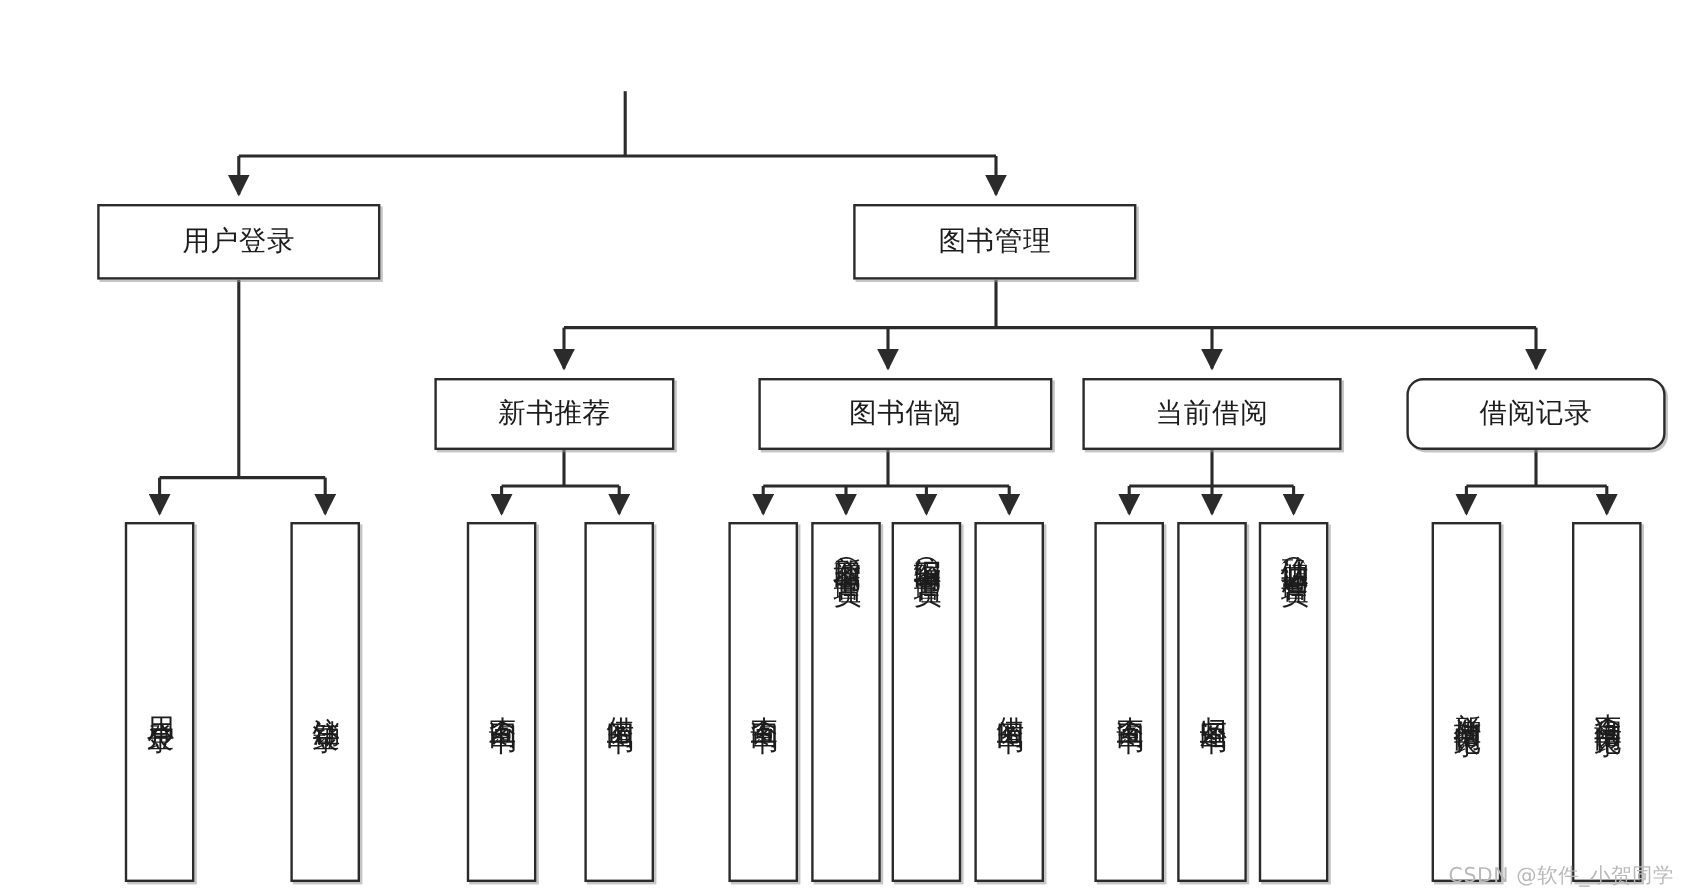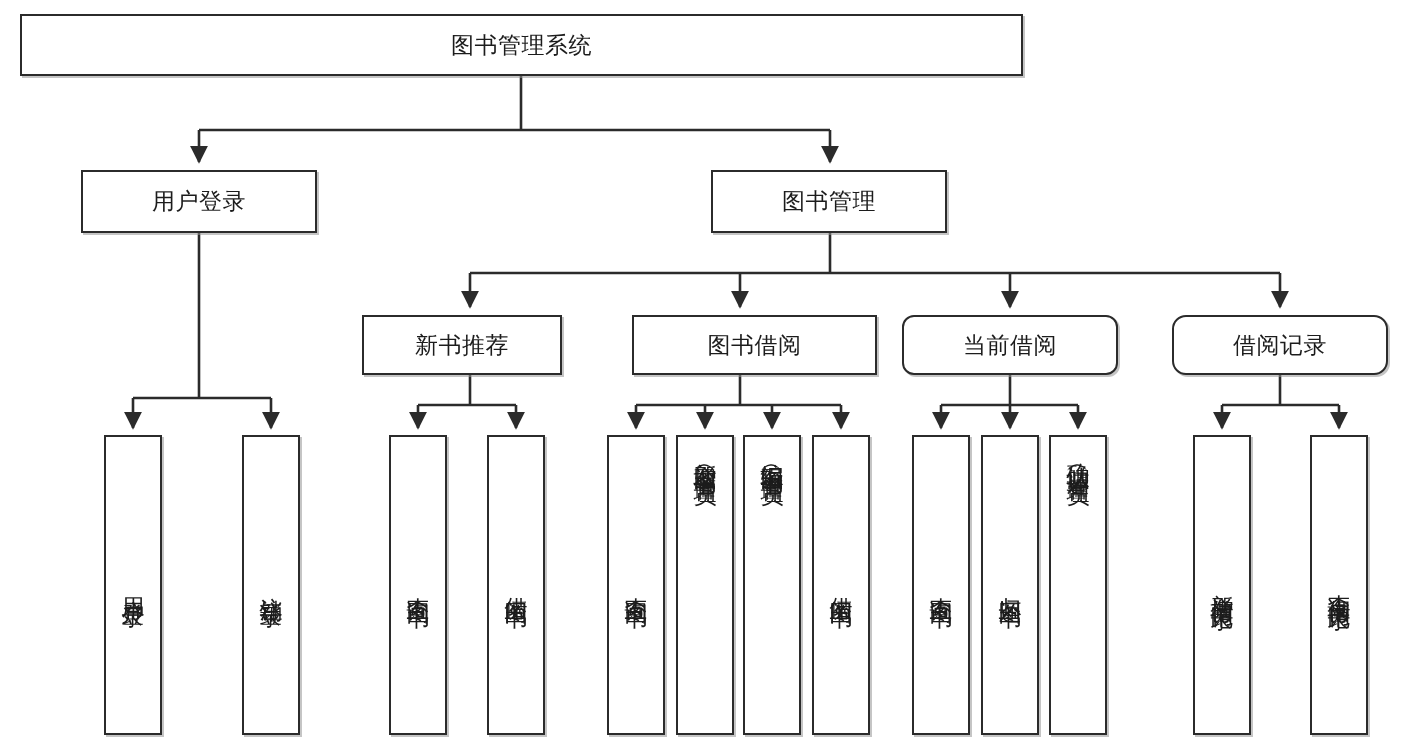--- a/index.html
+++ b/index.html
@@ -119,38 +119,35 @@
       <path d="M 1010 405 L 1010 428" marker-end="url(#arrow)"></path>
       <path d="M 1078 405 L 1078 428" marker-end="url(#arrow)"></path>
 
       <path d="M 1280 375 L 1280 405"></path>
       <path d="M 1222 405 L 1339 405"></path>
       <path d="M 1222 405 L 1222 428" marker-end="url(#arrow)"></path>
       <path d="M 1339 405 L 1339 428" marker-end="url(#arrow)"></path>
     </g>
   </svg>
 
-  <div class="node horizontal" style="left:20px; top:14px; width:1003px; height:62px;">
-    <span class="label">图书管理系统</span>
-  </div>
 
   <div class="node horizontal" style="left:81px; top:170px; width:236px; height:63px;">
     <span class="label">用户登录</span>
   </div>
   <div class="node horizontal" style="left:711px; top:170px; width:236px; height:63px;">
     <span class="label">图书管理</span>
   </div>
 
   <div class="node horizontal" style="left:362px; top:315px; width:200px; height:60px;">
     <span class="label">新书推荐</span>
   </div>
   <div class="node horizontal" style="left:632px; top:315px; width:245px; height:60px;">
     <span class="label">图书借阅</span>
   </div>
-  <div class="node horizontal" style="left:902px; top:315px; width:216px; height:60px;border-radius:12px;">
+  <div class="node horizontal" style="left:902px; top:315px; width:216px; height:60px;">
     <span class="label">当前借阅</span>
   </div>
   <div class="node horizontal" style="left:1172px; top:315px; width:216px; height:60px;border-radius:14px;">
     <span class="label">借阅记录</span>
   </div>
 
   <div class="node vertical centered" style="left:104px; top:435px; width:58px; height:300px;">
     <span class="label">用户登录</span>
   </div>
   <div class="node vertical centered" style="left:242px; top:435px; width:58px; height:300px;">
@@ -187,14 +184,15 @@
     <span class="label">确认归还（管理员）</span>
   </div>
 
   <div class="node vertical centered" style="left:1193px; top:435px; width:58px; height:300px;">
     <span class="label">新增借阅记录</span>
   </div>
   <div class="node vertical centered" style="left:1310px; top:435px; width:58px; height:300px;">
     <span class="label">查询借阅记录</span>
   </div>
 
+  <div id="watermark">CSDN @软件_小贺同学</div>
 
 </div>
 
 </body></html>

